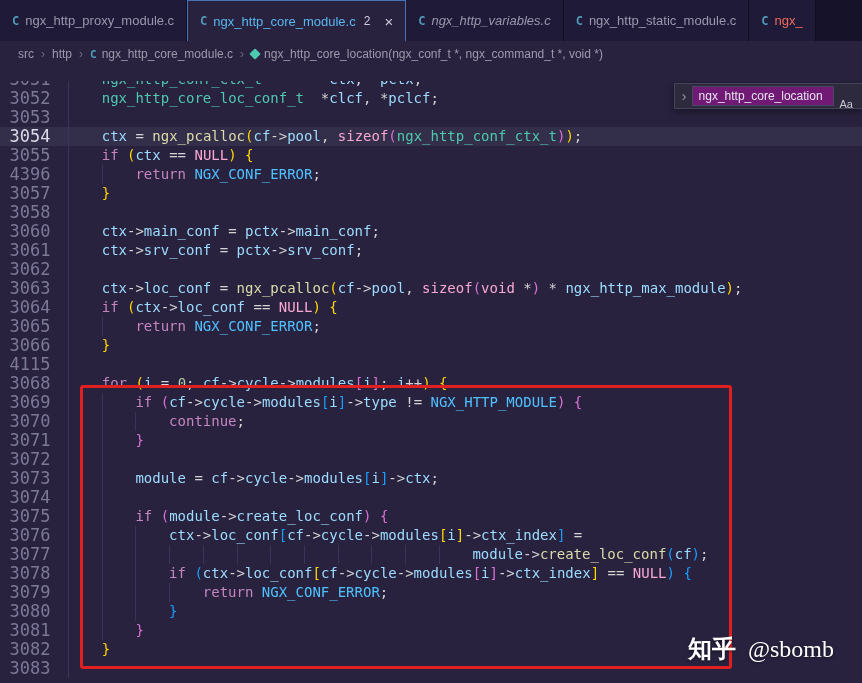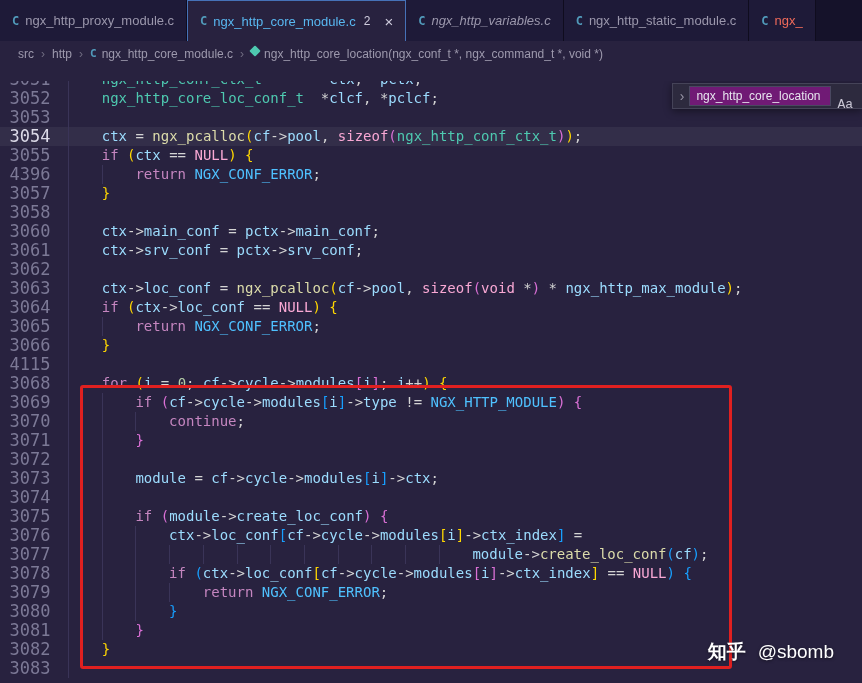--- a/index.html
+++ b/index.html
@@ -23,21 +23,21 @@
   .tab.active { background:#28223f; border:1px solid #4672b8; border-bottom:none; }
   .tab.active .tlabel { color:#58b7f0; }
   .tab.preview .tlabel { font-style:italic; }
   .tab.error .tlabel { color:#ef6a5a; }
   .tab .badge { color:#cfccdd; font-size:12px; margin-left:2px; }
   .tab .close { color:#cfccdd; font-size:15px; margin-left:8px; line-height:1; }
 
   
   .breadcrumbs { display:flex; align-items:center; gap:7px; height:26px; padding-left:18px;
                  background:#28223f; font-size:12px; color:#9d99ad; white-space:nowrap; }
-  .crumb { display:flex; gap:5px; }
+  .crumb { display:flex; align-items:center; gap:5px; }
   .crumb-sep { color:#6f6b80; font-size:12px; }
   .bc-cicon { color:#519aba; font-weight:bold; font-family:"DejaVu Sans Mono", monospace; font-size:11px; }
   .bc-sym { width:8px; height:8px; background:#4ec9b0; transform:rotate(45deg); border-radius:1px; display:inline-block; }
 
   
   .editor { position:absolute; top:81px; left:0; width:862px; height:602px; background:#28223f; overflow:hidden; }
   .code { position:absolute; top:-11px; left:0; width:100%; }
   .line { display:flex; height:19px; line-height:19px; white-space:pre;
           font-family:"DejaVu Sans Mono","Liberation Mono",monospace; font-size:14px; }
   .line.hl { background:rgba(255,255,255,0.055); }
@@ -53,26 +53,26 @@
   .redbox { position:absolute; left:80px; top:304px; width:652px; height:284px;
             border:3px solid #e02020; border-radius:3px; z-index:3; pointer-events:none; }
 
   
   .find { position:absolute; top:2px; right:0; height:26px; display:flex; align-items:center;
           background:#2d2a3e; border:1px solid #454358; border-right:none;
           box-shadow:0 2px 8px rgba(0,0,0,.45); z-index:4; padding:0 2px; }
   .find .chev { color:#9a97a8; font-size:14px; padding:0 5px; line-height:1; }
   .find .fq { background:#701a75; border:1px solid #4a4860; color:#e6e4ee; font-size:12px;
               height:20px; line-height:18px; padding:0 6px; width:142px; overflow:hidden; white-space:nowrap; }
-  .find .aa { color:#c9c6d4; font-size:13px; margin:16px 7px 0 6px;font-family:Liberation Mono, monospace; }
+  .find .aa { color:#c9c6d4; font-size:11px; margin:16px 7px 0 6px; }
 
   
   .watermark { position:absolute; right:28px; bottom:18px; z-index:10; color:#ffffff;
-               font-size:19px; text-shadow:0 1px 3px rgba(0,0,0,.55);
-               font-family:Liberation Sans, sans-serif; white-space:nowrap; }
+               font-size:24px; text-shadow:0 1px 3px rgba(0,0,0,.55);
+               font-family:Liberation Serif, serif; white-space:nowrap; }
   .watermark .brand { font-weight:bold; margin-right:12px; }
 </style>
 </head>
 <body>
 
 <div class="window">
 
 
   <div class="tabbar">
       <div class="tab normal">

